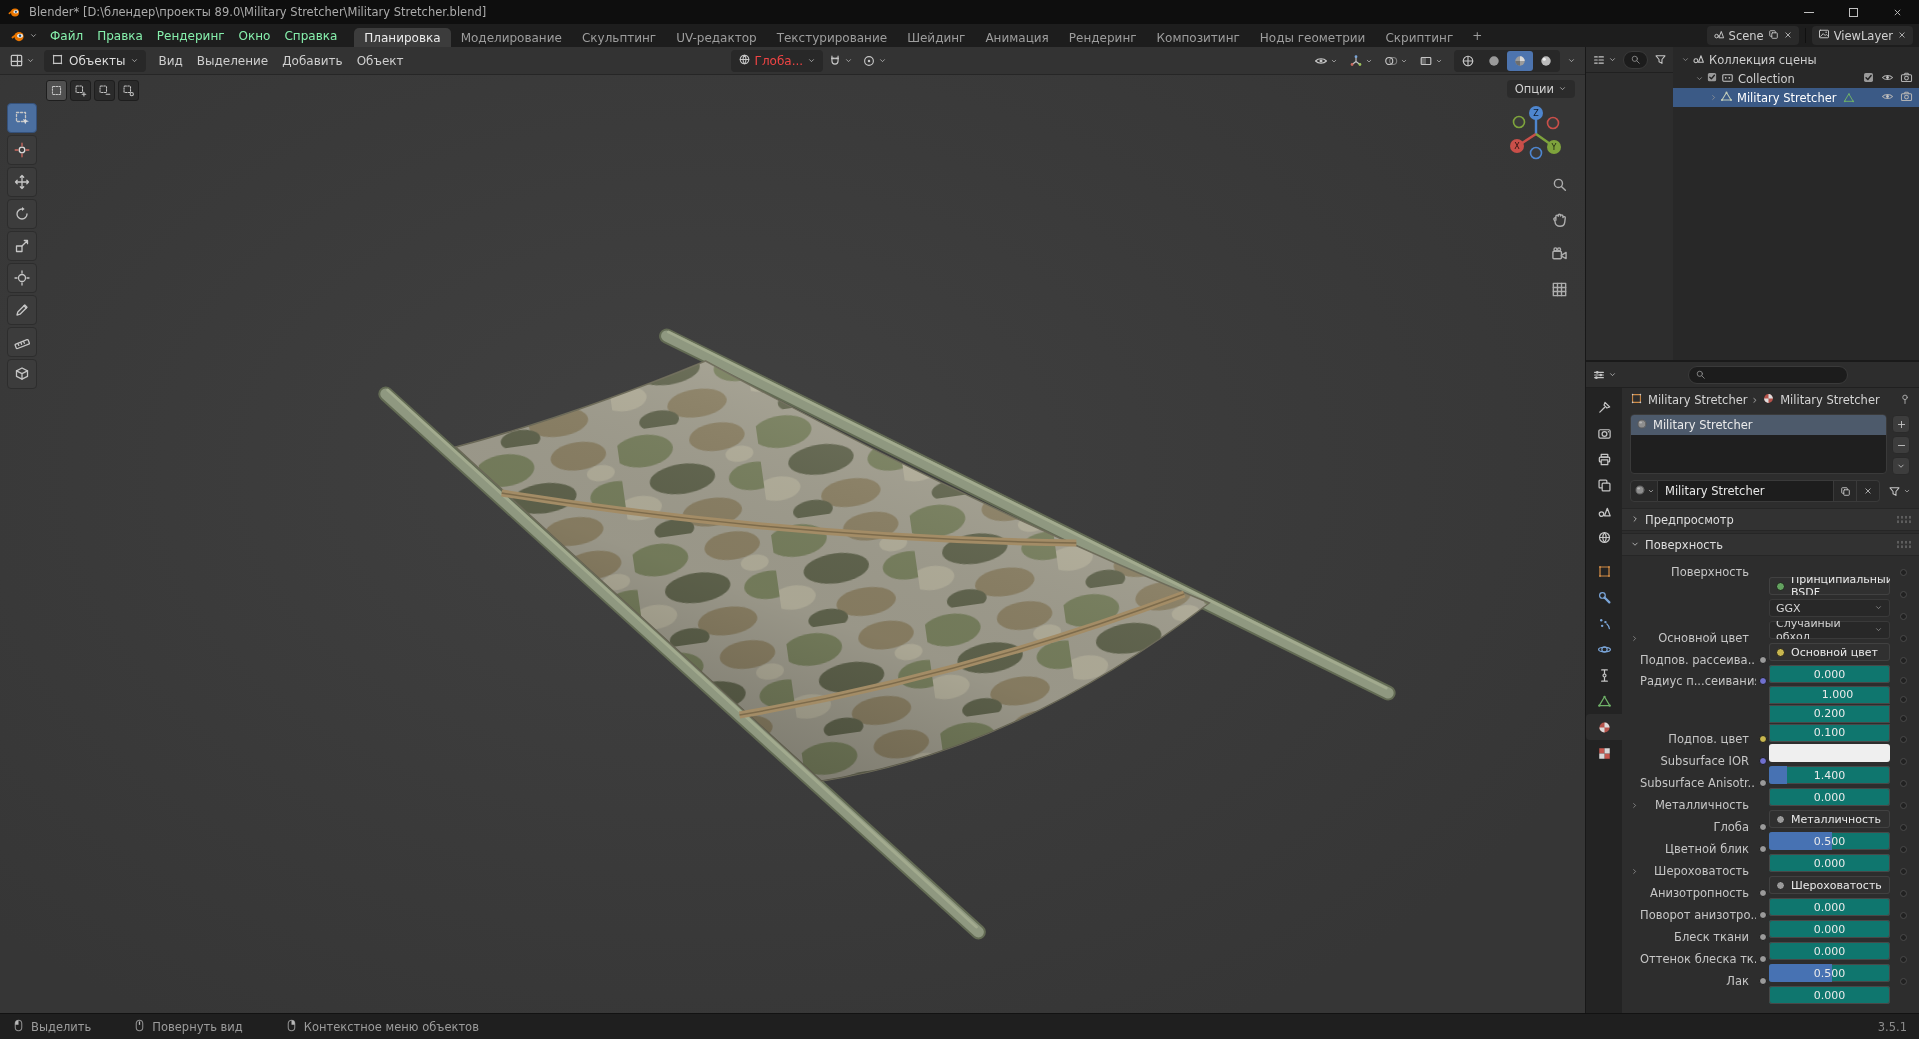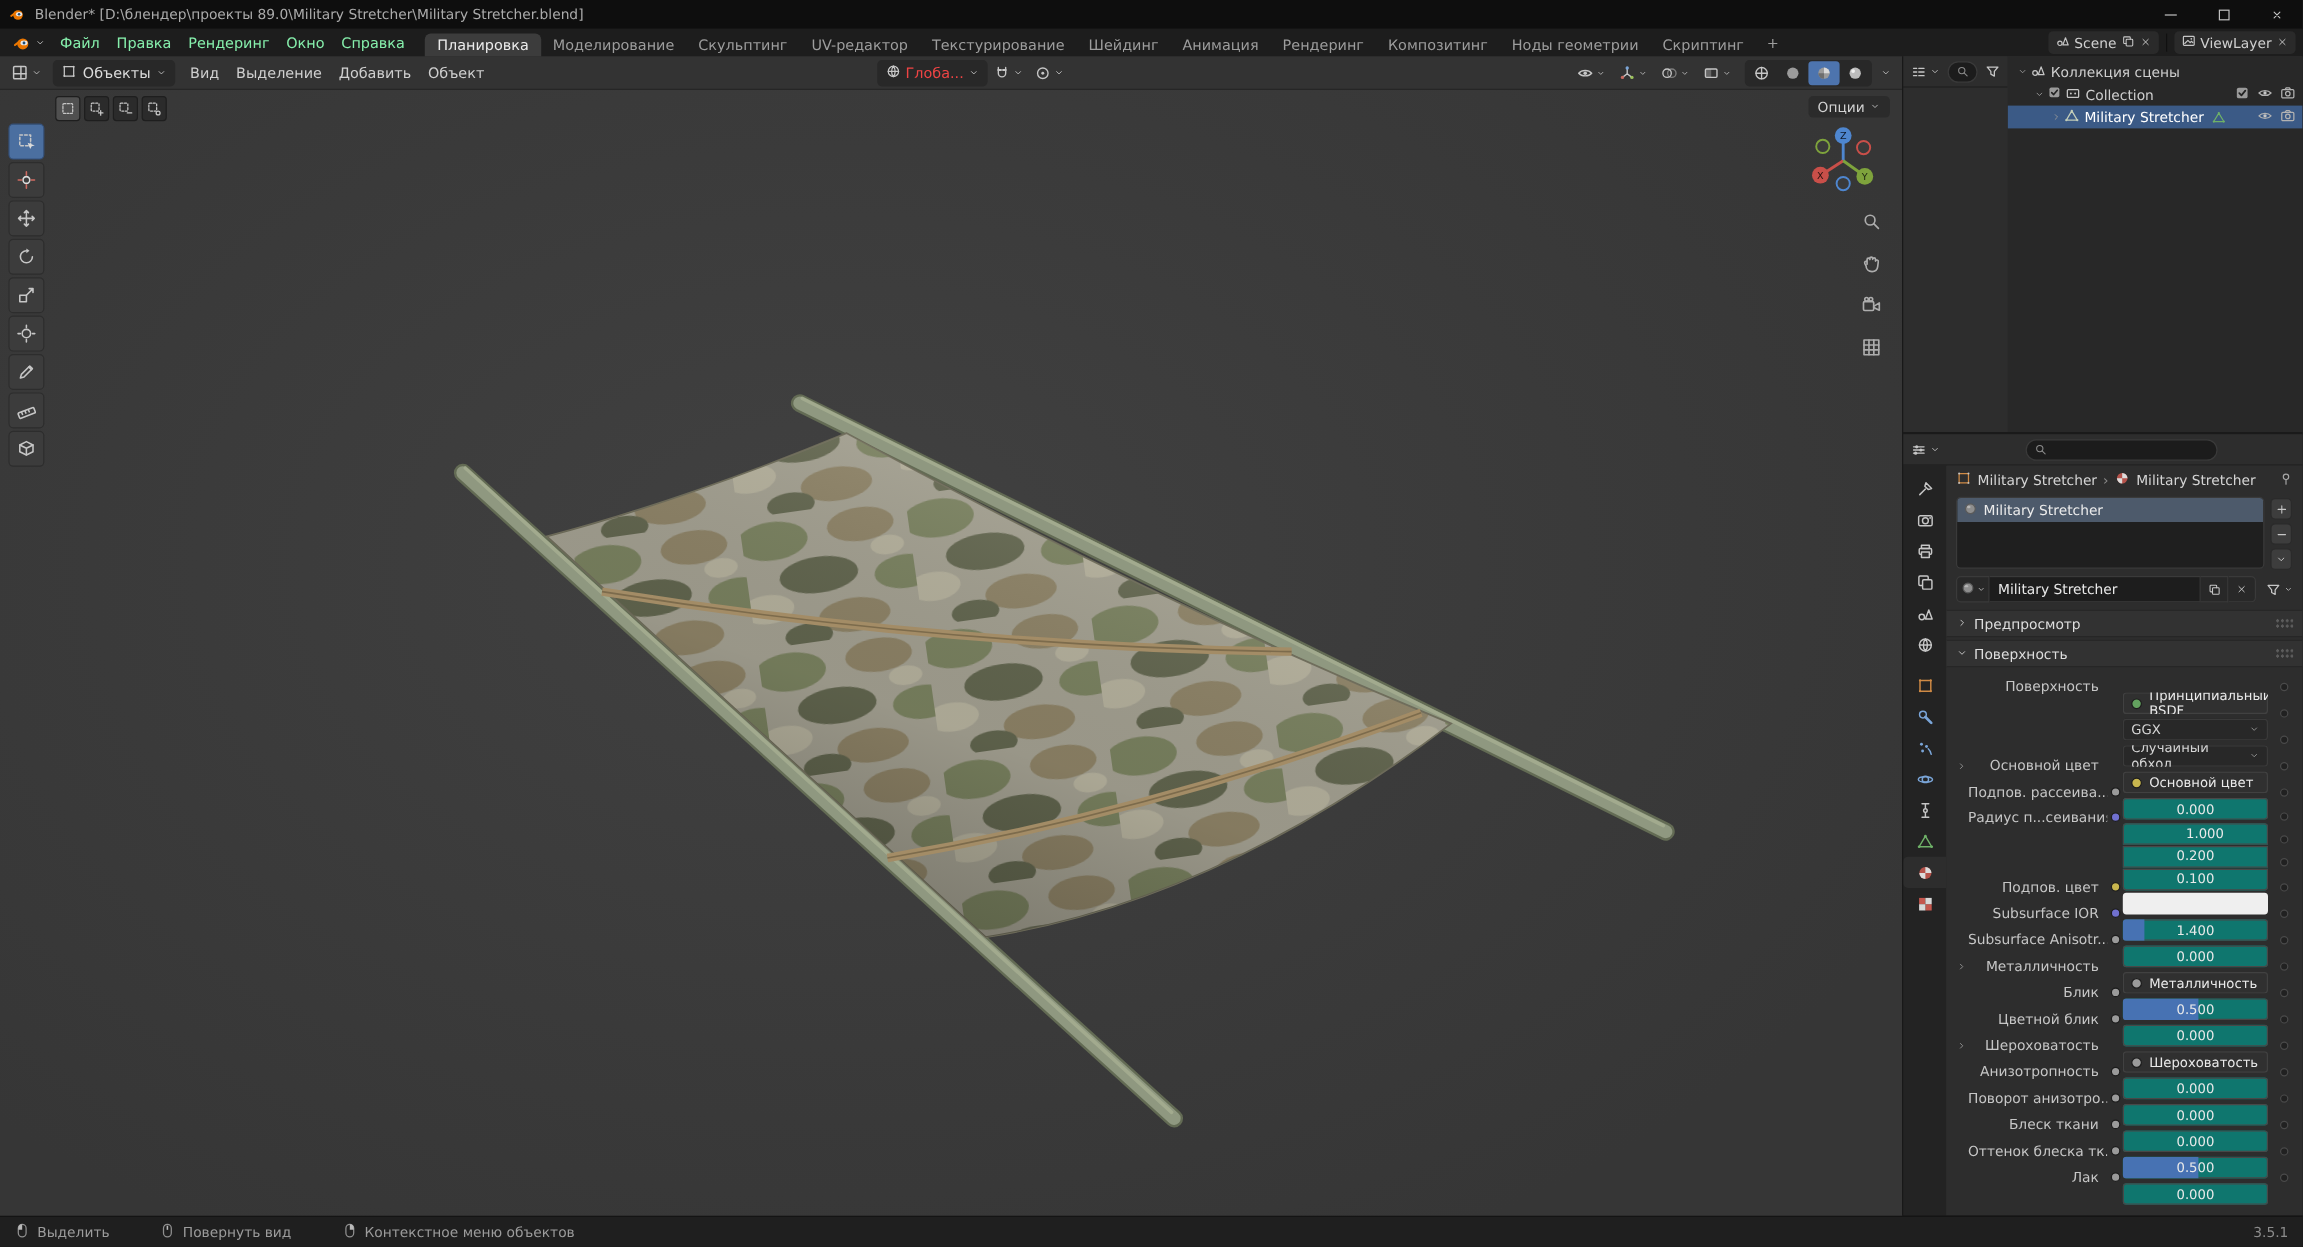--- a/index.html
+++ b/index.html
@@ -995,21 +995,21 @@
                   <div class="pfield node">
                     <span class="nodedot" style="background: rgb(154, 154, 154);"></span>
                     <span class="val">Металличность</span>
                   </div>
                   <span class="pdecor">
                     <span class="ddot"></span>
                   </span>
                 </div>
                 <div class="prow">
                   <span class="pcaret"></span>
-                  <span class="plabel">Блик</span>
+                  <span class="plabel">Глоба</span>
                   <span class="psocket">
                     <span class="sockdot" style="background: rgb(154, 154, 154);"></span>
                   </span>
                   <div class="pfield slider">
                     <div class="fill" style="width: 52%;"></div>
                     <span class="val">0.500</span>
                   </div>
                   <span class="pdecor">
                     <span class="ddot"></span>
                   </span>

